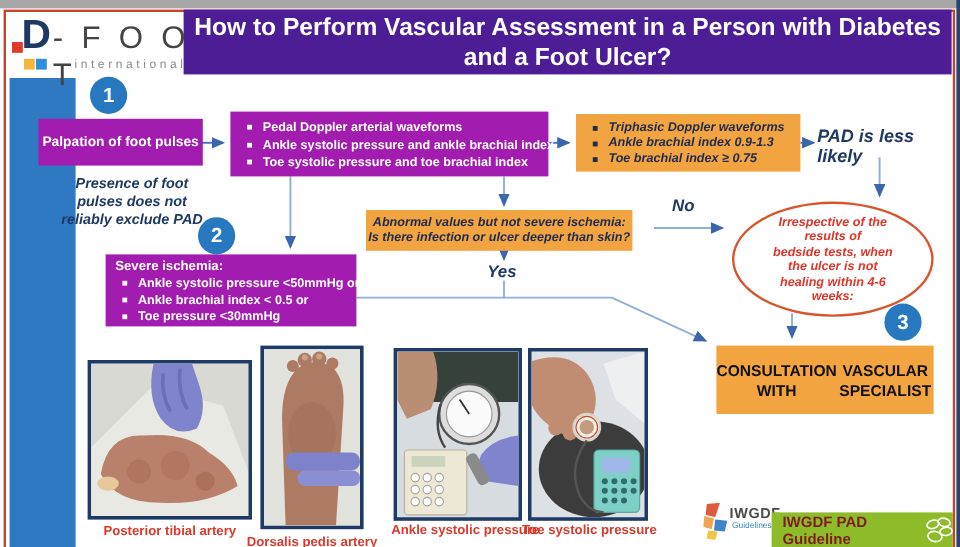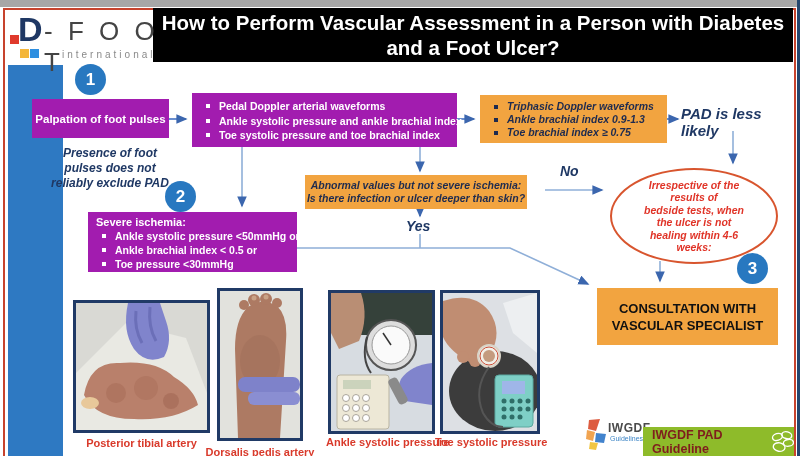--- a/index.html
+++ b/index.html
@@ -17,21 +17,21 @@
   .dfoot{left:10px;top:16px;width:150px;height:48px;z-index:3;}
   .dfoot .sq{position:absolute;width:9px;height:9px;}
   .dfoot .red{left:0;top:19px;background:#E03A2C;}
   .dfoot .yellow{left:10px;top:33px;background:#F4B63A;}
   .dfoot .blue{left:20px;top:33px;background:#2E8FE0;}
   .dfoot .bigd{position:absolute;left:8px;top:-6px;font-size:34px;font-weight:bold;color:#1F3864;}
   .dfoot .foot{position:absolute;left:34px;top:0;font-size:26px;font-weight:300;color:#444;letter-spacing:4px;font-family:"Liberation Sans",sans-serif;}
   .dfoot .intl{position:absolute;left:52px;top:33px;font-size:10px;color:#8a8a8a;letter-spacing:3px;}
 
   
-  .title{left:153px;top:8px;width:640px;height:54px;background:#000000;color:#fff;z-index:2;
+  .title{left:153px;top:8px;width:640px;height:54px;background:#4c1d95;color:#fff;z-index:2;
          display:flex;flex-direction:column;align-items:center;justify-content:center;
          font-size:20.5px;font-weight:600;line-height:25px;text-align:center;}
 
   
   .step{width:31px;height:31px;border-radius:50%;background:#2878C0;color:#fff;z-index:4;
         display:flex;align-items:center;justify-content:center;font-size:17px;font-weight:bold;}
   .step1{left:75px;top:64px;}
   .step2{left:165px;top:181px;}
   .step3{left:737px;top:253px;}
 
@@ -62,21 +62,21 @@
 
   .padless{left:681px;top:105px;width:115px;color:#1F3864;font-weight:bold;font-style:italic;
            font-size:15px;z-index:2;}
   .no-label{left:560px;top:163px;color:#1F3864;font-weight:bold;font-style:italic;font-size:14px;z-index:2;}
   .yes-label{left:406px;top:218px;color:#1F3864;font-weight:bold;font-style:italic;font-size:14px;z-index:2;}
 
   .ellipse{left:610px;top:168px;width:164px;height:92px;border-radius:50%;border:2px solid #D8552E;
            background:#fff;z-index:2;display:flex;flex-direction:column;align-items:center;justify-content:center;
            color:#E03428;font-weight:bold;font-style:italic;font-size:10.5px;line-height:12.5px;text-align:center;}
 
-  .consult{left:597px;top:288px;width:181px;height:57px;display:flex;flex-direction:column;align-items:center;
+  .consult{left:597px;top:288px;width:181px;height:57px;display:flex;flex-direction:row;align-items:center;
            justify-content:center;color:#111;font-size:13px;font-weight:bold;line-height:17px;text-align:center;}
 
   
   .photo{border:3px solid #203A66;background:#fff;z-index:2;overflow:hidden;box-sizing:border-box;}
   .photo svg{display:block;}
   .ph1{left:73px;top:300px;width:137px;height:133px;}
   .ph2{left:217px;top:288px;width:86px;height:153px;}
   .ph3{left:328px;top:290px;width:107px;height:144px;}
   .ph4{left:440px;top:290px;width:100px;height:144px;}
   .caption{color:#D93A2B;font-weight:bold;font-size:11px;text-align:center;z-index:2;white-space:nowrap;}

